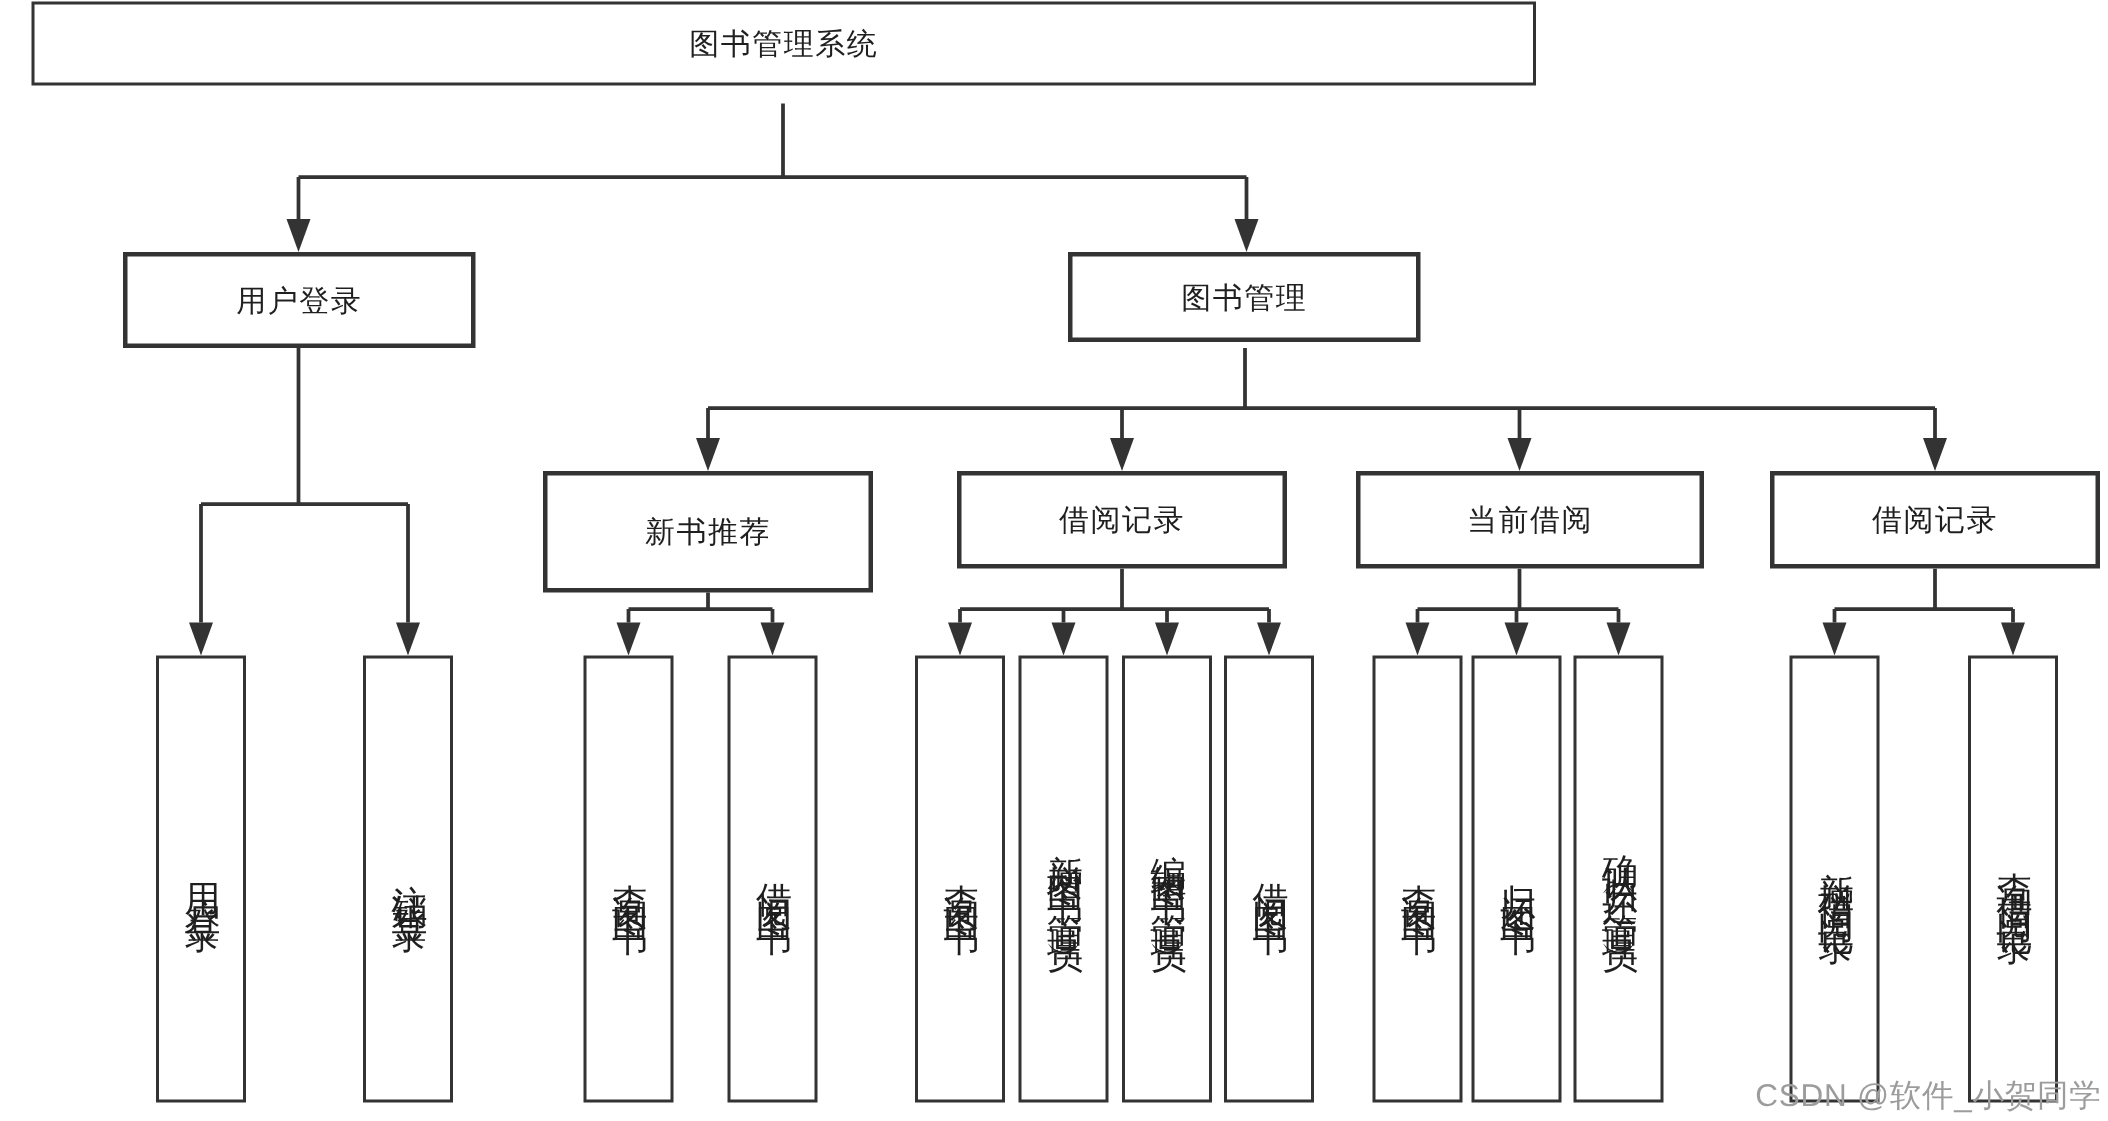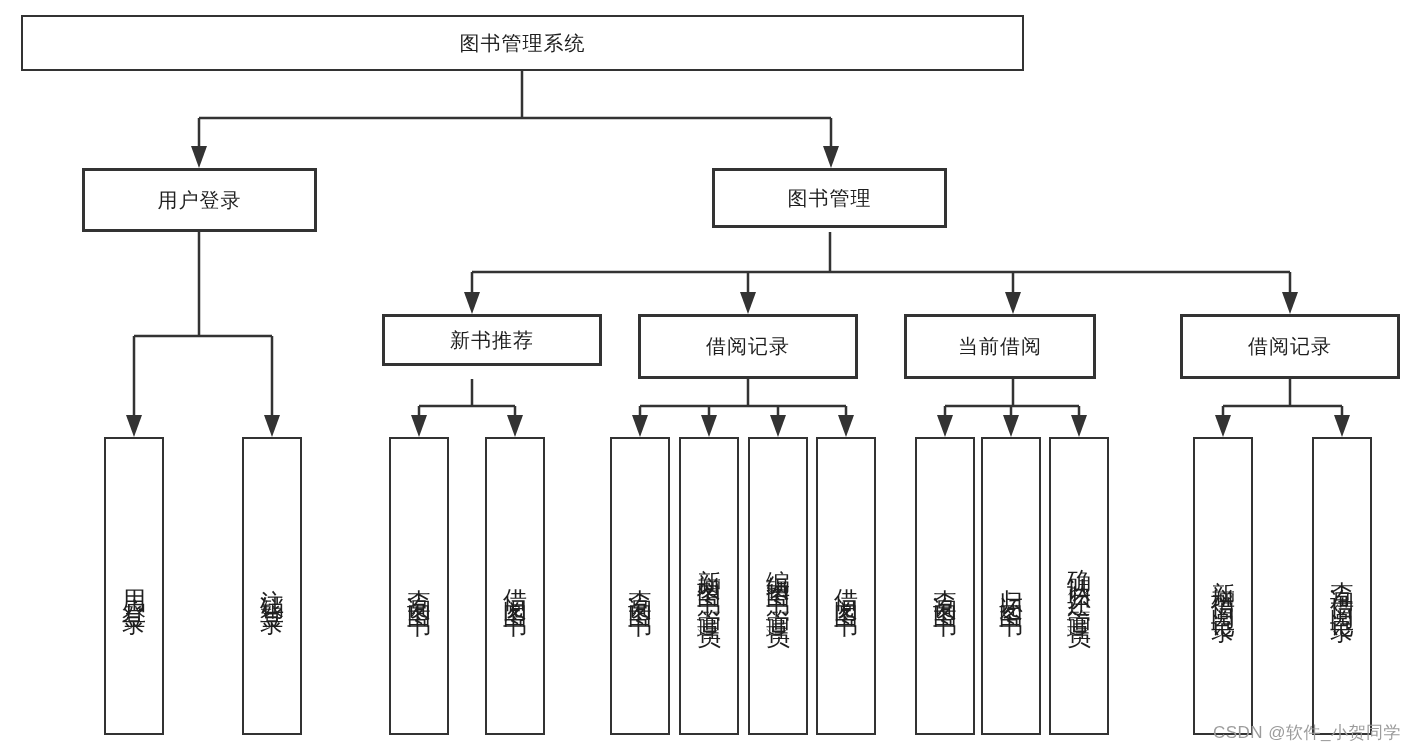--- a/index.html
+++ b/index.html
@@ -47,21 +47,21 @@
     font-size: 24px;
     letter-spacing: 8px;
     white-space: normal;
     line-height: 1;
   }
   .watermark {
     position: absolute;
     right: 4px;
     bottom: 3px;
     z-index: 3;
-    font-size: 17px;
+    font-size: 21px;
     color: #9c9c9c;
     letter-spacing: 0.5px;
   }
 </style>
 </head>
 <body>
 
 <div class="canvas">
 
   <svg class="connectors" viewBox="0 0 1405 747" xmlns="http://www.w3.org/2000/svg" aria-hidden="true">
@@ -97,28 +97,28 @@
       <polygon points="770,415 786,415 778,437"></polygon>
       <polygon points="838,415 854,415 846,437"></polygon>
       <polygon points="937,415 953,415 945,437"></polygon>
       <polygon points="1003,415 1019,415 1011,437"></polygon>
       <polygon points="1071,415 1087,415 1079,437"></polygon>
       <polygon points="1215,415 1231,415 1223,437"></polygon>
       <polygon points="1334,415 1350,415 1342,437"></polygon>
     </g>
   </svg>
 
-  <div class="node root" style="left:21px; top:15px; width:1003px; height:56px;">图书管理系统</div>
+  <div class="node root" style="left:21px; top:1px; width:1003px; height:56px;">图书管理系统</div>
 
   <div class="node" style="left:82px; top:168px; width:235px; height:64px;">用户登录</div>
   <div class="node" style="left:712px; top:168px; width:235px; height:60px;">图书管理</div>
 
-  <div class="node" style="left:382px; top:314px; width:220px; height:52px;">新书推荐</div>
+  <div class="node" style="left:362px; top:314px; width:220px; height:81px;">新书推荐</div>
   <div class="node" style="left:638px; top:314px; width:220px; height:65px;">借阅记录</div>
-  <div class="node" style="left:904px; top:314px; width:192px; height:65px;">当前借阅</div>
+  <div class="node" style="left:904px; top:314px; width:232px; height:65px;">当前借阅</div>
   <div class="node" style="left:1180px; top:314px; width:220px; height:65px;">借阅记录</div>
 
   <div class="node leaf" style="left:104px; top:437px; width:60px; height:298px;">用户登录</div>
   <div class="node leaf" style="left:242px; top:437px; width:60px; height:298px;">注销登录</div>
 
   <div class="node leaf" style="left:389px; top:437px; width:60px; height:298px;">查询图书</div>
   <div class="node leaf" style="left:485px; top:437px; width:60px; height:298px;">借阅图书</div>
 
   <div class="node leaf" style="left:610px; top:437px; width:60px; height:298px;">查询图书</div>
   <div class="node leaf" style="left:679px; top:437px; width:60px; height:298px;">新增图书（管理员）</div>

